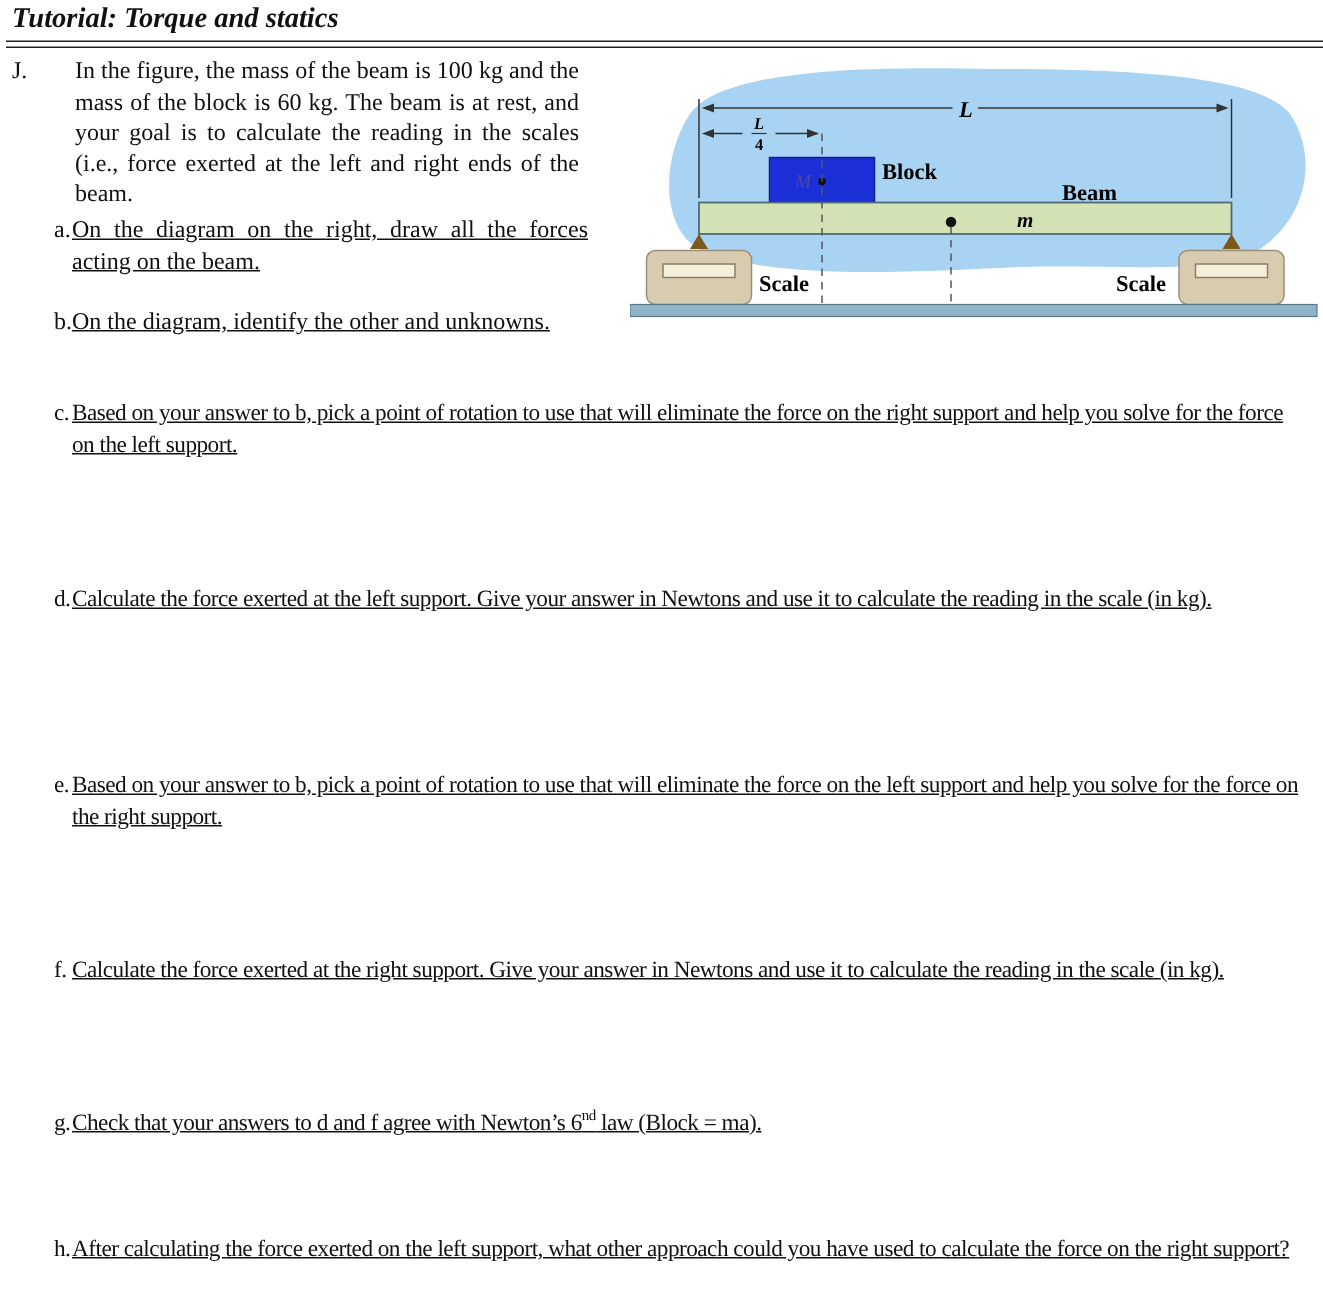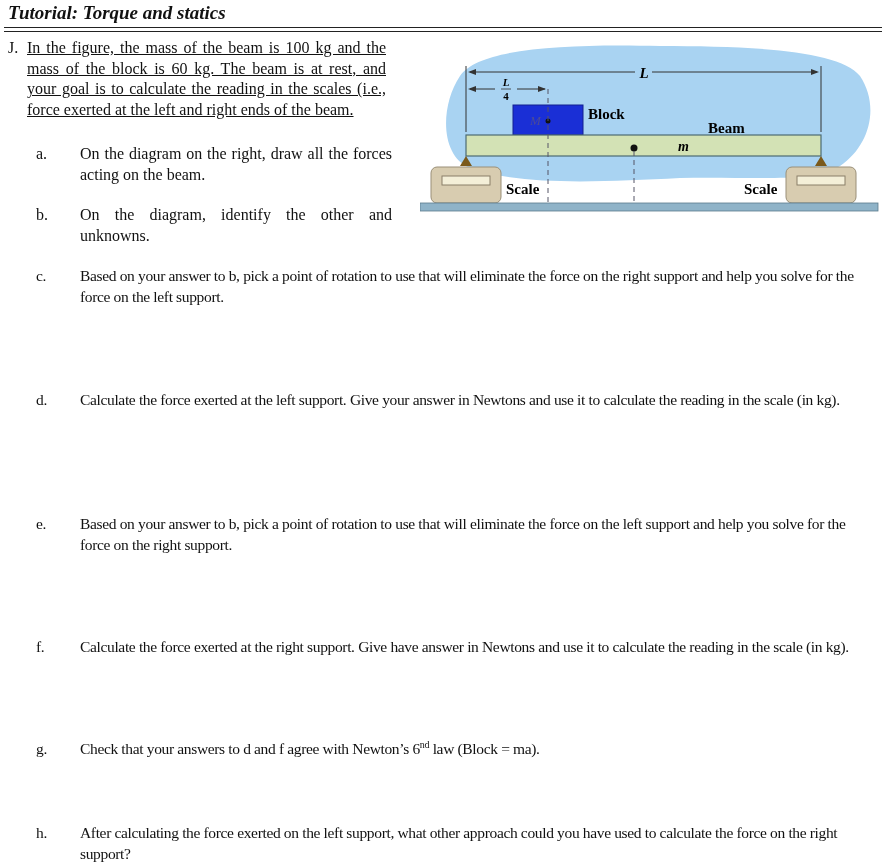--- a/index.html
+++ b/index.html
@@ -4,25 +4,25 @@
 <style>
   html, body { margin:0; padding:0; background:#ffffff; }
   body { width:882px; height:868px; position:relative; overflow:hidden;
          font-family:"Liberation Serif", serif; color:#111; }
   .title { position:absolute; left:8px; top:2px; font-size:19px; font-weight:bold; font-style:italic;font-family:Liberation Serif, serif; }
   .rule1 { position:absolute; left:4px; top:27px; width:878px; height:1px; background:#222; }
   .rule2 { position:absolute; left:4px; top:31px; width:878px; height:1px; background:#222; }
 
   .intro { position:absolute; left:8px; top:38px; width:378px; font-size:16px; line-height:20.5px; }
   .intro .num { position:absolute; left:0; top:0; }
-  .intro .body { margin-left:19px; text-align:justify;text-decoration:underline; }
+  .intro .body { margin-left:42px; text-align:justify; }
 
   .q { position:absolute; font-size:16px; line-height:21px; }
   .q .lbl { position:absolute; left:0; top:0; }
-  .q .txt { margin-left:44px; }
+  .q .txt { margin-left:12px;text-decoration:underline; }
   .narrow { width:356px; text-align:justify; }
   .condensed { font-size:15.5px; letter-spacing:-0.35px; }
 
   sup { font-size:10px; line-height:0; }
 
   .fig { position:absolute; left:420px; top:36px; width:462px; height:180px; }
   .fig svg { display:block; }
   .fig-text { font-family:"Liberation Serif", serif; }
 </style>
 </head>
@@ -57,21 +57,21 @@
   <div class="txt">Calculate the force exerted at the left support. Give your answer in Newtons and use it to calculate the reading in the scale (in kg).</div>
 </div>
 
 <div class="q condensed" style="left:36px; top:513px; width:830px;">
   <span class="lbl">e.</span>
   <div class="txt">Based on your answer to b, pick a point of rotation to use that will eliminate the force on the left support and help you solve for the force on the right support.</div>
 </div>
 
 <div class="q condensed" style="left:36px; top:636px; width:830px;">
   <span class="lbl">f.</span>
-  <div class="txt">Calculate the force exerted at the right support. Give have answer in Newtons and use it to calculate the reading in the scale (in kg).</div>
+  <div class="txt">Calculate the force exerted at the right support. Give your answer in Newtons and use it to calculate the reading in the scale (in kg).</div>
 </div>
 
 <div class="q condensed" style="left:36px; top:738px; width:830px;">
   <span class="lbl">g.</span>
   <div class="txt"><span>Check that your answers to d and f agree with Newton’s 6</span><sup>nd</sup><span> law (Block = ma).</span></div>
 </div>
 
 <div class="q condensed" style="left:36px; top:822px; width:830px;">
   <span class="lbl">h.</span>
   <div class="txt">After calculating the force exerted on the left support, what other approach could you have used to calculate the force on the right support?</div>

